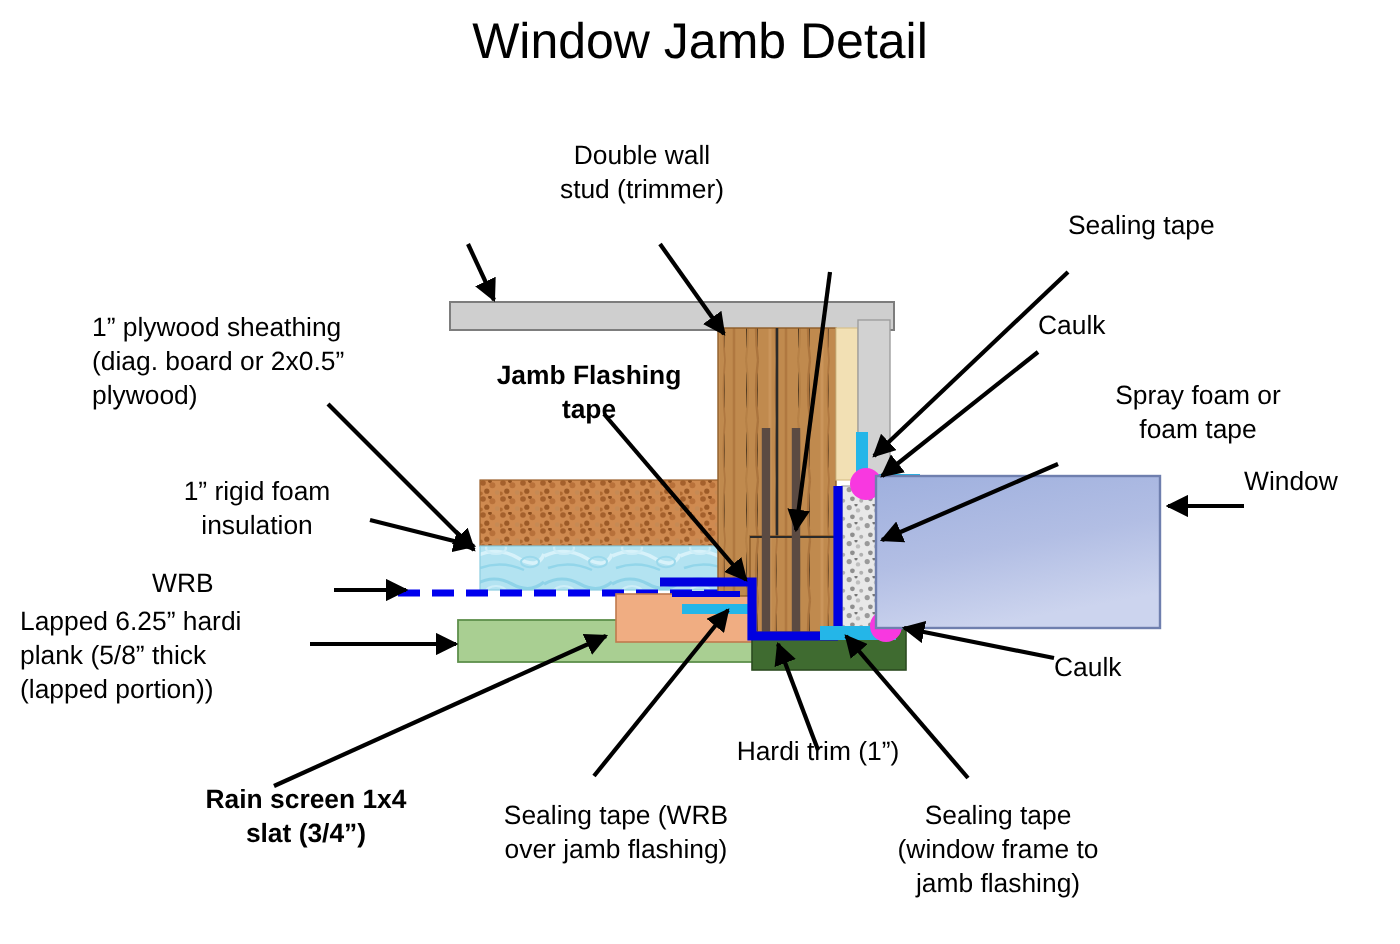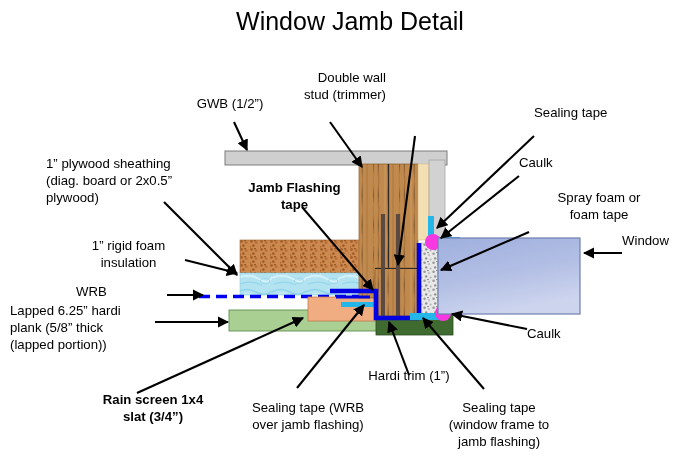--- a/index.html
+++ b/index.html
@@ -176,23 +176,22 @@
       <path d="M297 388 L364 305"></path>
 
       <path d="M409 375 L389 322"></path>
 
       <path d="M484 389 L423 318"></path>
 
       <path d="M527 329 L452 314"></path>
     </g>
   </svg>
 
-  <div class="lbl c" style="left:160px;top:96px;width:140px;">GWB (1/2”)</div>
-
-  <div class="lbl c" style="left:256px;top:70px;width:130px;text-align:right;">Double wall
+
+  <div class="lbl c" style="left:256px;top:70px;width:130px;">Double wall
 stud (trimmer)</div>
 
 
   <div class="lbl l" style="left:534px;top:105px;width:130px;">Sealing tape</div>
 
   <div class="lbl l" style="left:519px;top:155px;width:110px;">Caulk</div>
 
   <div class="lbl l" style="left:529px;top:190px;width:140px;text-align:center;">Spray foam or
 foam tape</div>
 

